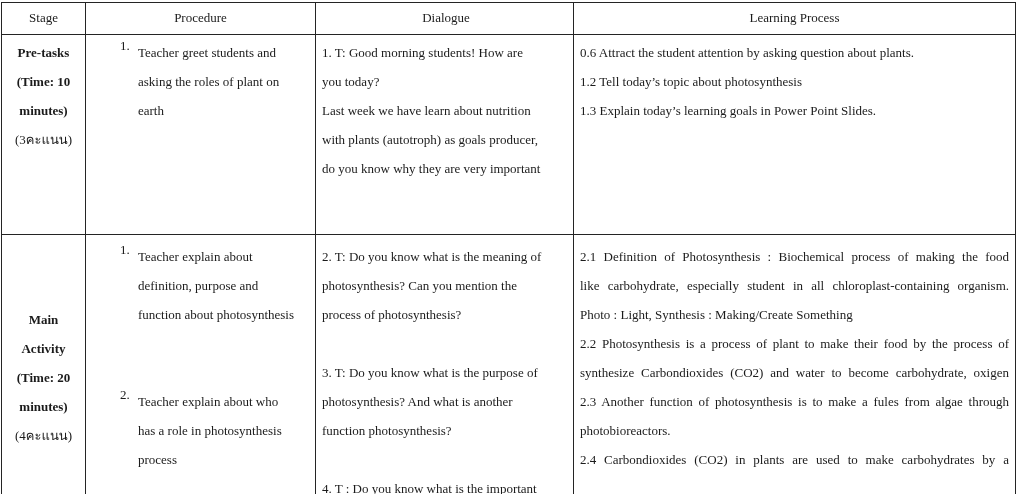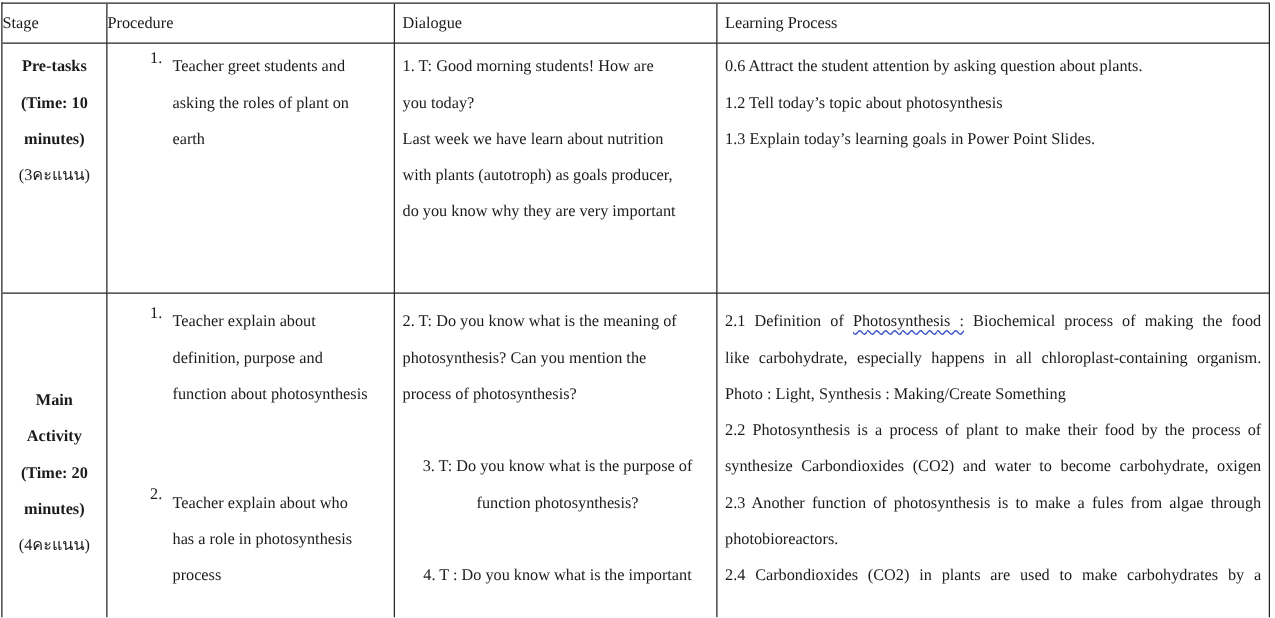--- a/index.html
+++ b/index.html
@@ -29,44 +29,43 @@
   }
   .c-stage { width: 84px;  text-align: center; }
   .c-proc  { width: 230px; }
   .c-dial  { width: 258px; padding-left: 6px; padding-right: 3px; }
   .c-lp    { width: 442px; padding-left: 6px; padding-right: 6px; }
 
   .hrow .cell {
     height: 31.5px;
     display: flex;
     align-items: center;
-    justify-content: flex-start;
+    justify-content: center;
     border-bottom: 1.5px solid #242424;
     font-family: Liberation Serif, serif;
   }
   .r1 .cell { height: 200px; padding-top: 3px; }
   .r2 .cell { height: 470px; padding-top: 7px; border-bottom: none; }
   .r2 .c-stage { padding-top: 70px; }
 
   .line { height: 29px; line-height: 29px; white-space: nowrap; }
   .b { font-weight: bold; }
 
   .pitem { position: relative; padding-left: 52px; }
   .pnum  { position: absolute; left: 34px; top: 0; }
   .gap2  { margin-top: 58px; }
-  .para  { margin-top: 29px; text-align: center; }
+  .para  { margin-top: 29px; }
 
   .js {
     white-space: normal;
     text-align: justify;
     text-align-last: justify;
     word-spacing: -1px;
   }
   .wavy {
-    text-decoration: underline;
     text-decoration-style: wavy;
     text-decoration-color: #3c56c8;
     text-decoration-thickness: 1px;
     text-underline-offset: 3px;
   }
   .sub { vertical-align: sub; font-size: 9px; }
 </style>
 </head>
 <body>
 
@@ -140,29 +139,30 @@
         </div>
       </div>
       <div class="cell c-dial">
         <div>
           <div class="line">2. T: Do you know what is the meaning of</div>
           <div class="line">photosynthesis? Can you mention the</div>
           <div class="line">process of photosynthesis?</div>
         </div>
         <div class="para">
           <div class="line">3. T: Do you know what is the purpose of</div>
+          <div class="line">photosynthesis? And what is another</div>
           <div class="line">function photosynthesis?</div>
         </div>
         <div class="para">
           <div class="line">4. T : Do you know what is the important</div>
         </div>
       </div>
       <div class="cell c-lp">
         <div class="line js"><span>2.1 Definition of </span><span class="wavy">Photosynthesis :</span><span> Biochemical process of making the food</span></div>
-        <div class="line js">like carbohydrate, especially happens in all chloroplast-containing organism.</div>
+        <div class="line js">like carbohydrate, especially student in all chloroplast-containing organism.</div>
         <div class="line">Photo : Light, Synthesis : Making/Create Something</div>
         <div class="line js">2.2 Photosynthesis is a process of plant to make their food by the process of</div>
         <div class="line js">synthesize Carbondioxides (CO2) and water to become carbohydrate, oxigen</div>
         <div class="line js">2.3 Another function of photosynthesis is to make a fules from algae through</div>
         <div class="line">photobioreactors.</div>
         <div class="line js">2.4 Carbondioxides (CO2) in plants are used to make carbohydrates by a</div>
       </div>
     </div>
 
   </div>

